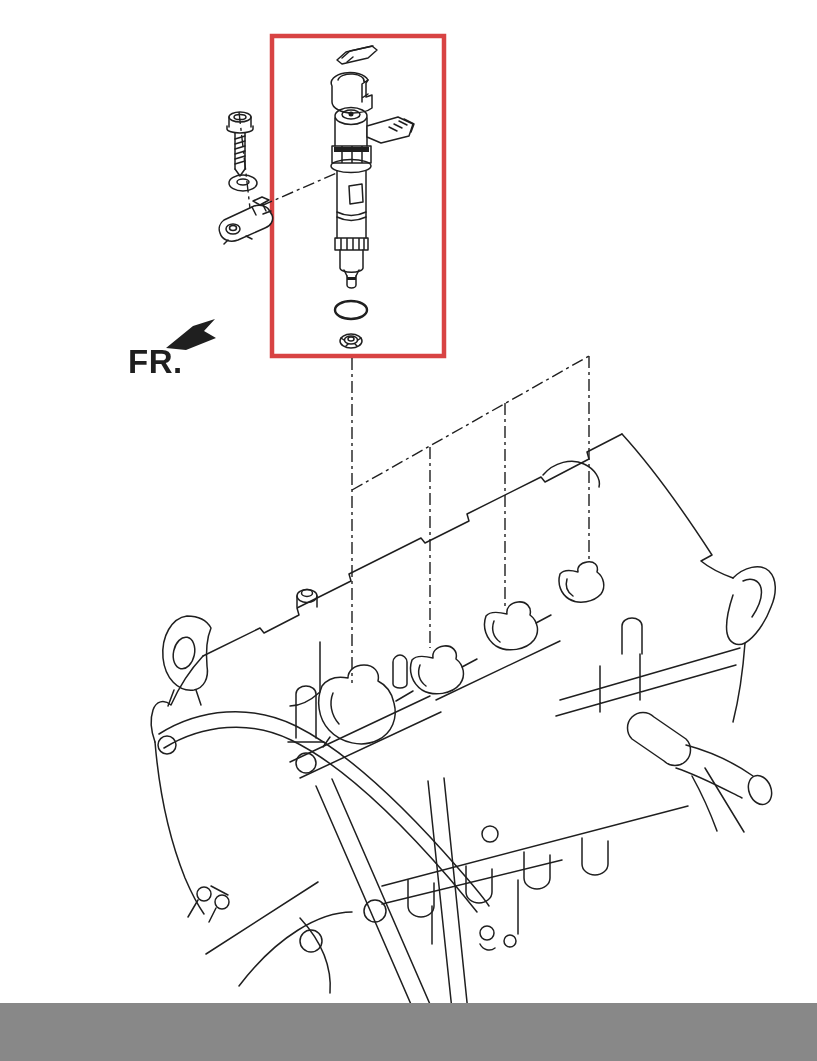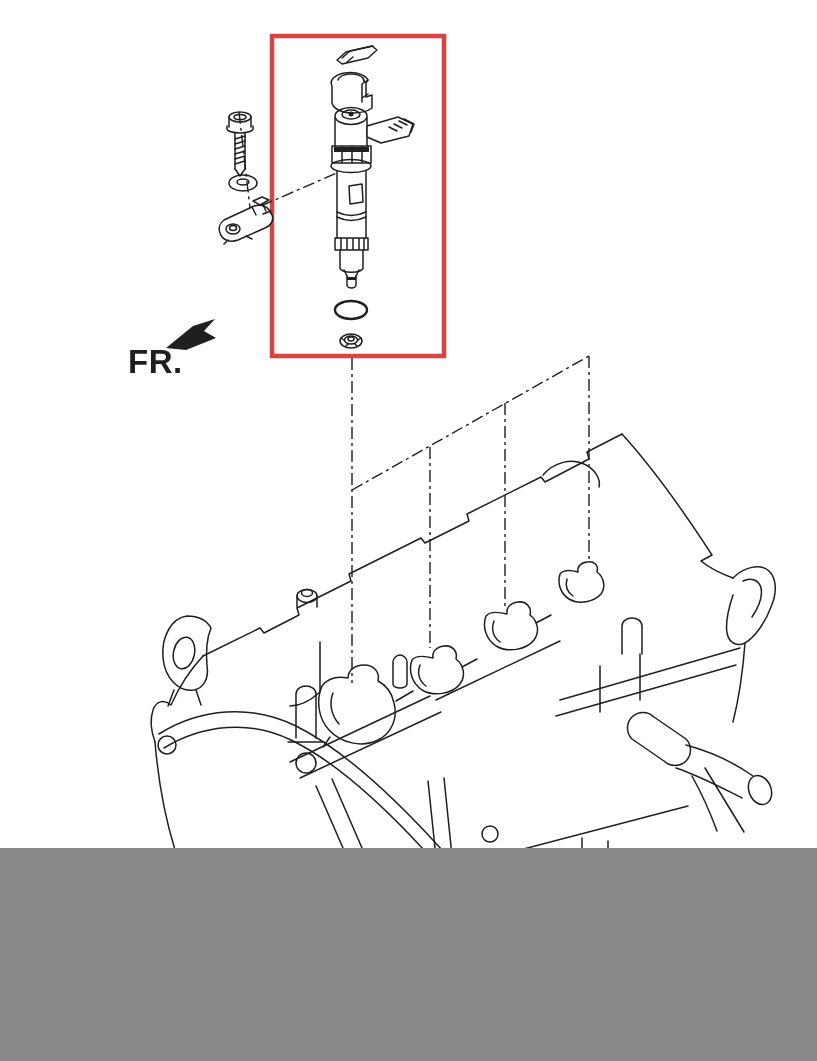--- a/index.html
+++ b/index.html
@@ -3,21 +3,21 @@
 <meta charset="utf-8">
 <style>
   :root{
     --line:#1f1f1f;
     --highlight:#d84343;
     --paper:#ffffff;
   }
   html,body{margin:0;padding:0;background:#888;}
   .stage{
     position:relative;
-    width:817px;height:848px;
+    width:817px;height:1003px;
     background:var(--paper);
     overflow:hidden;
     font-family:"Liberation Sans", sans-serif;
   }
   svg{position:absolute;left:0;top:0;color:var(--line);}
   .ln{stroke:currentColor;stroke-width:1.5;fill:none;stroke-linecap:round;stroke-linejoin:round;}
   .lnf{stroke:currentColor;stroke-width:1.5;fill:var(--paper);stroke-linejoin:round;}
   .thick{stroke-width:2.4;}
   .fillb{fill:currentColor;stroke:none;}
   .dash{stroke:currentColor;stroke-width:1.4;fill:none;stroke-dasharray:12 4 3 4;}

